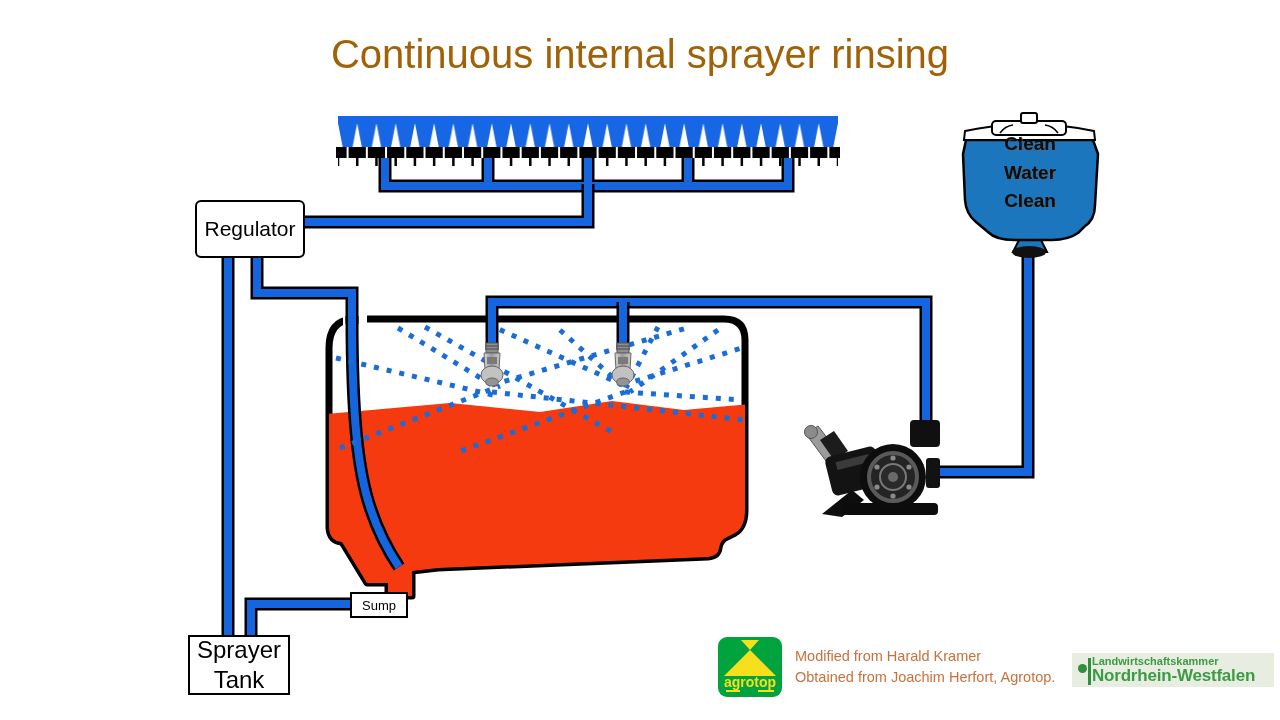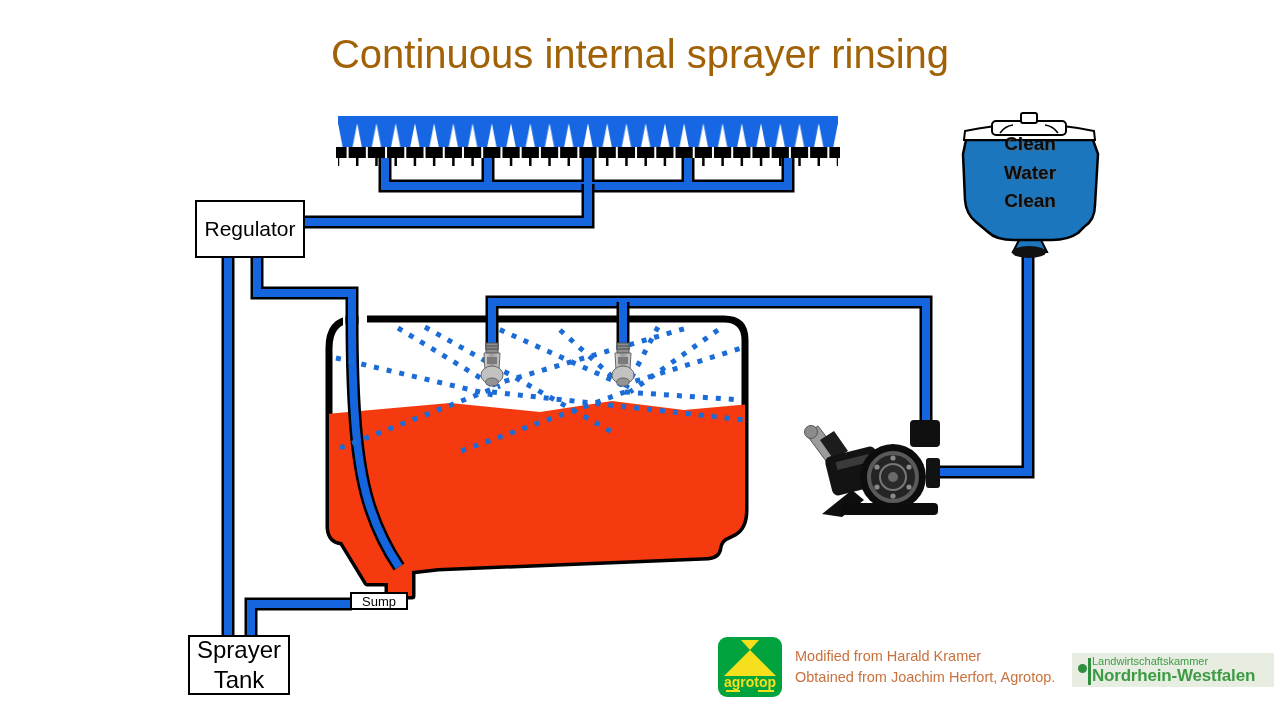--- a/index.html
+++ b/index.html
@@ -10,42 +10,42 @@
   .title{
     position:absolute;top:32px;left:0;width:100%;text-align:center;
     font-size:40px;color:#a16207;letter-spacing:0px;
   }
   .diagram-svg{position:absolute;left:0;top:0;z-index:1;}
   .labelbox{
     position:absolute;background:#ffffff;border:2px solid #000;
     display:flex;flex-direction:column;align-items:center;justify-content:center;
     color:#000;z-index:2;box-sizing:border-box;text-align:center;
   }
-  .labelbox.regulator{left:195px;top:200px;width:110px;height:58px;font-size:21px;}
+  .labelbox.regulator{left:195px;top:200px;width:110px;height:58px;font-size:21px;border-radius:6px;}
   .labelbox.sprayer-pump{left:188px;top:635px;width:102px;height:60px;font-size:24px;line-height:1.25;}
-  .labelbox.sump{left:350px;top:592px;width:58px;height:18px;font-size:13px;border-width:2px;text-align:right;}
+  .labelbox.sump{left:350px;top:592px;width:58px;height:26px;font-size:13px;border-width:2px;text-align:right;}
   .cwt-text{
     position:absolute;left:986px;top:130px;width:88px;z-index:2;
     text-align:center;font-size:19px;font-weight:bold;color:#0b0b0b;
     line-height:1.5;text-shadow:1px 1px 0 rgba(100,100,100,0.65);
   }
   .attribution{
     position:absolute;left:795px;top:646px;z-index:2;
     font-size:14.5px;line-height:1.45;color:#C8713C;
   }
   .agrotop-logo{position:absolute;left:718px;top:637px;z-index:2;}
   .lwk-logo{
     position:absolute;left:1072px;top:653px;width:202px;height:34px;z-index:2;
     background:#E7EDE0;display:flex;align-items:center;
   }
   .lwk-mark{position:relative;width:16px;height:30px;margin-left:4px;}
   .lwk-dot{position:absolute;left:2px;top:9px;width:9px;height:9px;border-radius:50%;background:#2F8F3F;}
   .lwk-bar{position:absolute;left:12px;top:3px;width:3px;height:27px;background:#2F8F3F;}
   .lwk-text{color:#3E9B45;line-height:1.0;}
-  .lwk-line1{font-size:11px;letter-spacing:0px;}
+  .lwk-line1{font-size:11px;letter-spacing:0px;font-weight:bold;}
   .lwk-line2{font-size:17px;font-weight:700;letter-spacing:-0.2px;}
 </style>
 </head>
 <body>
 
 <div class="slide">
 
   <div class="title">Continuous internal sprayer rinsing</div>
 
   <svg class="diagram-svg" width="1280" height="720" viewBox="0 0 1280 720">

